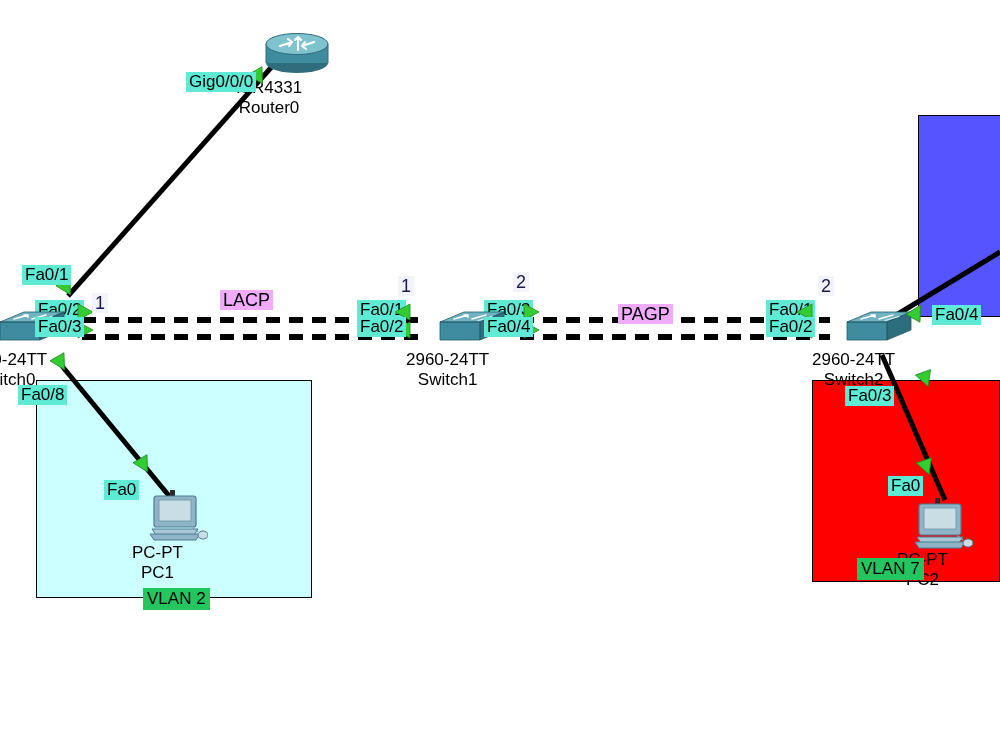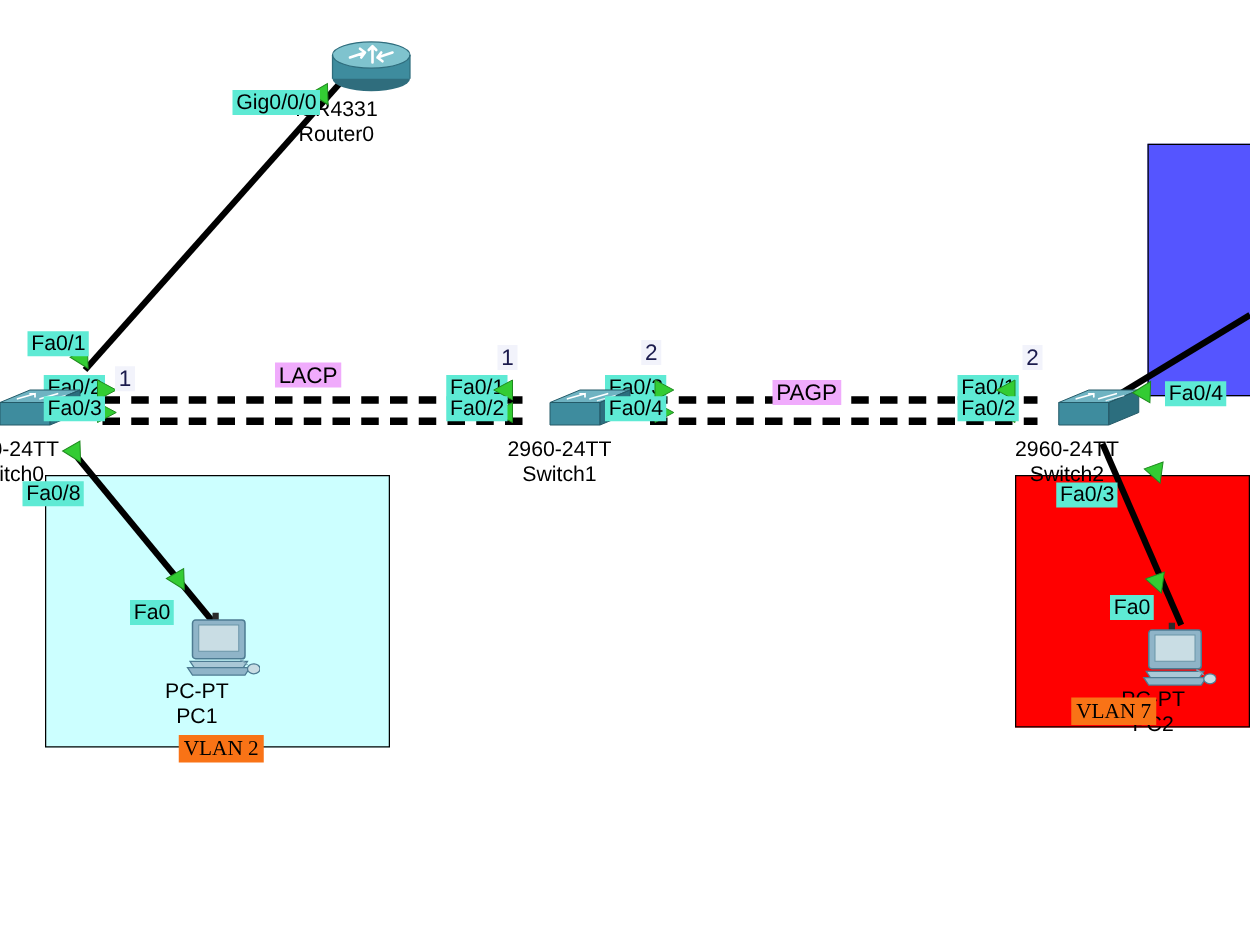--- a/index.html
+++ b/index.html
@@ -26,27 +26,26 @@
     pointer-events: none;
   }
   
   .zone {
     position: absolute;
     box-sizing: border-box;
     border: 1px solid #000000;
   }
   .zone-label {
     position: absolute;
-    background: #f97316;
+    background: #22c55e;
     color: #000000;
     font-size: 17px;
     line-height: 20px;
     padding: 1px 4px;
     white-space: nowrap;
-    font-family: Liberation Serif, serif;
   }
   
   .dev-label {
     position: absolute;
     text-align: center;
     font-size: 17px;
     line-height: 20px;
     color: #000000;
     white-space: nowrap;
   }

